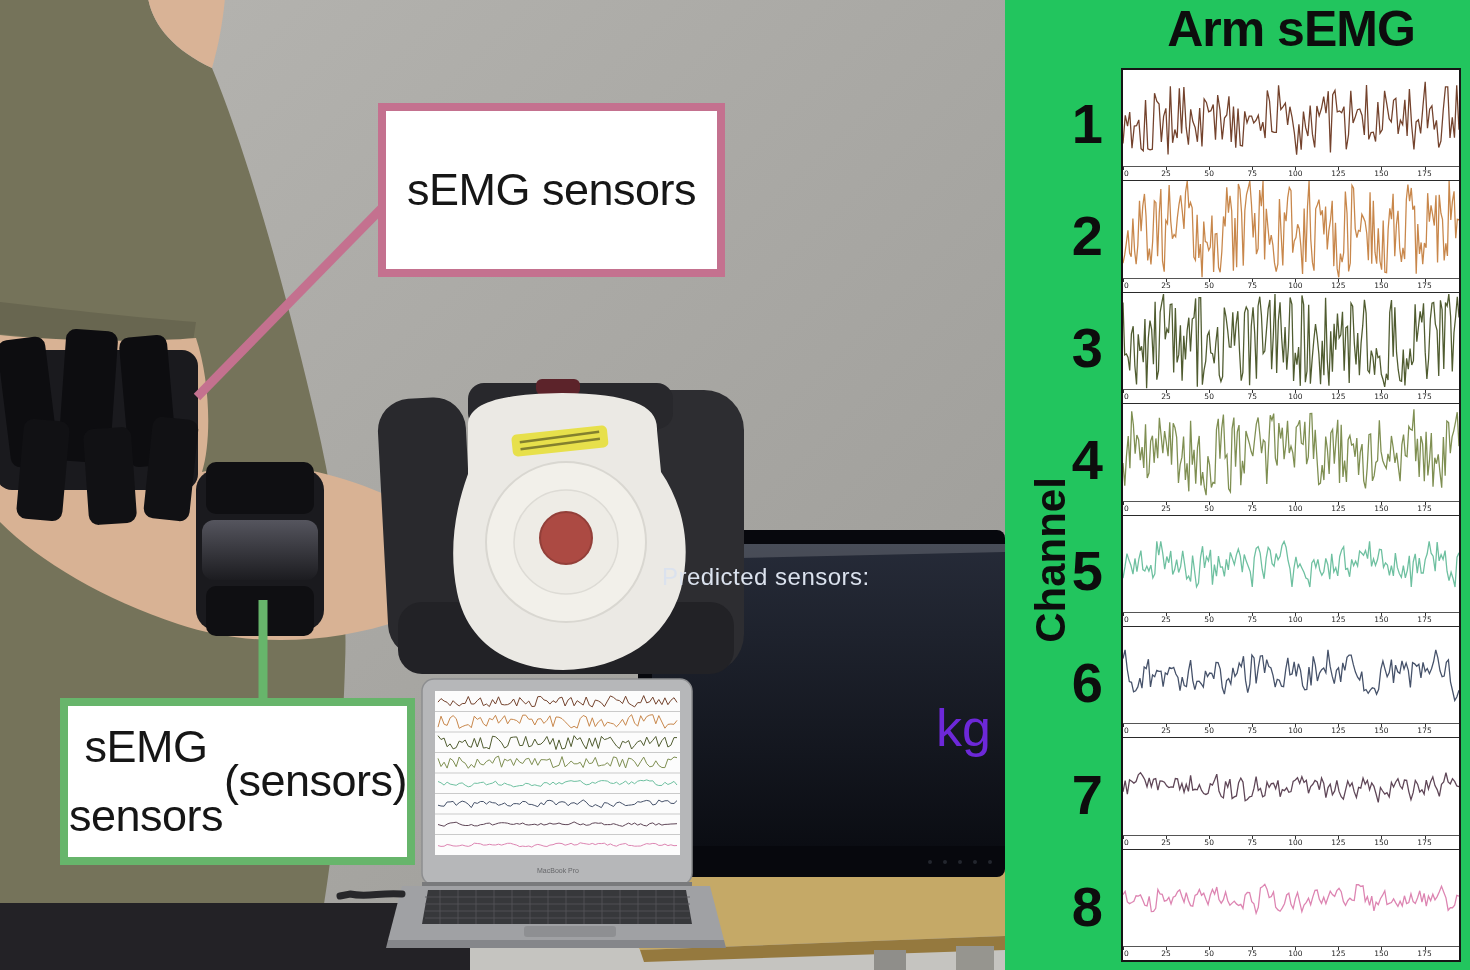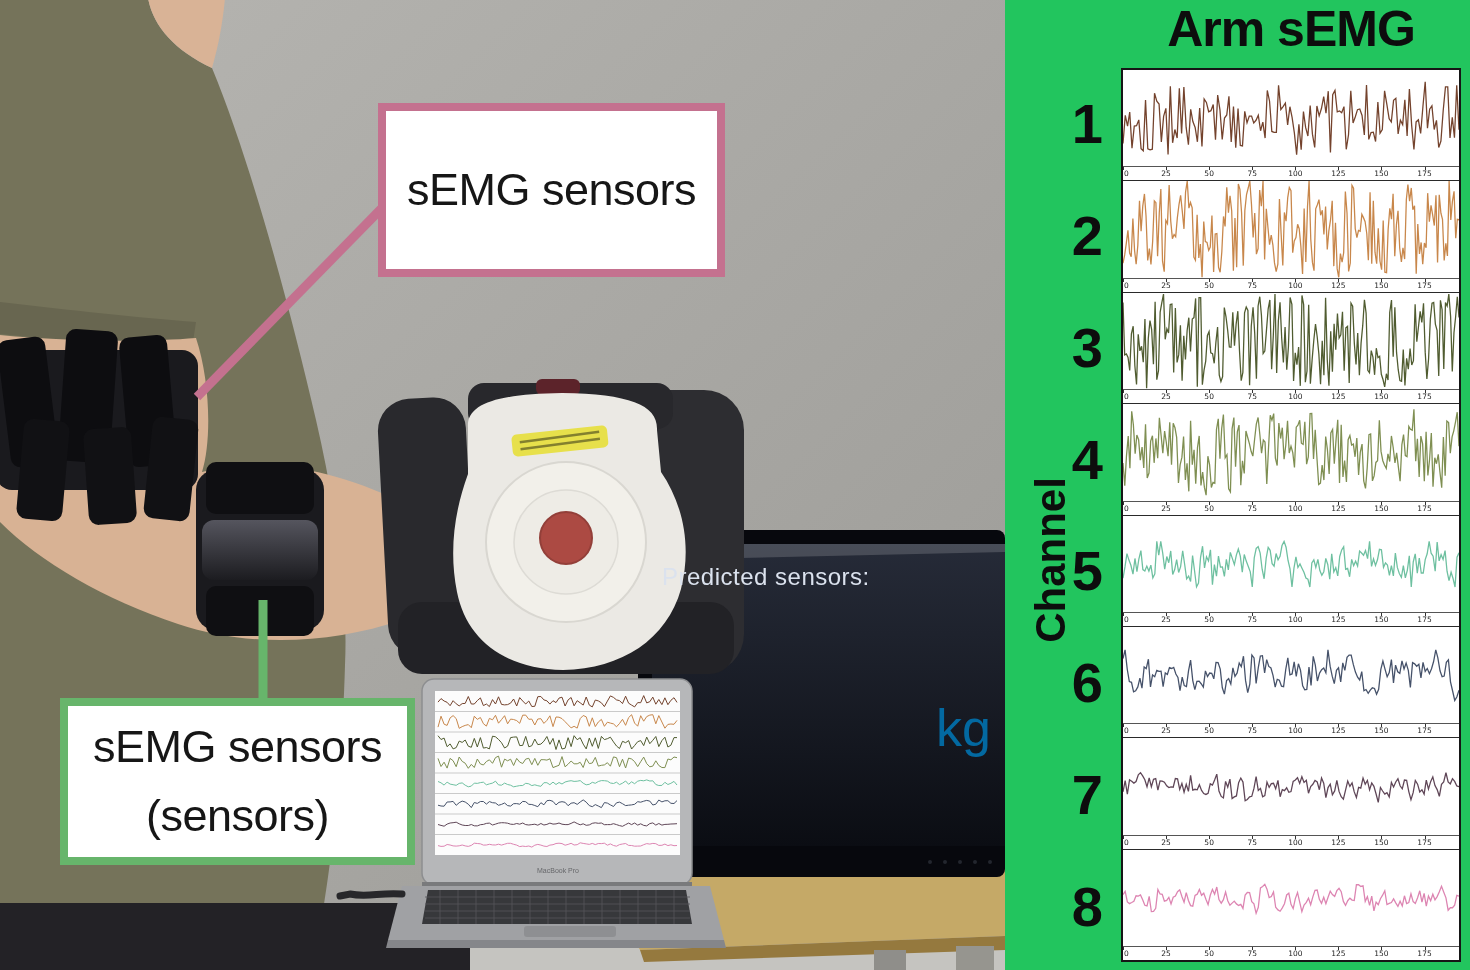--- a/index.html
+++ b/index.html
@@ -1,28 +1,28 @@
 <!DOCTYPE html>
 <html><head>
 <meta charset="utf-8">
 <style>
   html,body{margin:0;padding:0;background:#ffffff;}
   #stage{position:relative;width:1470px;height:970px;overflow:hidden;background:#fff;
          font-family:"Liberation Sans",sans-serif;}
   
   #photo-svg{position:absolute;left:0;top:0;width:1005px;height:970px;display:block;}
   .overlay{position:absolute;z-index:3;}
-  .callout{background:#ffffff;display:flex;flex-direction:column;align-items:center;
+  .callout{background:#ffffff;display:flex;flex-direction:row;align-items:center;
            justify-content:center;text-align:center;color:#161616;
            font-size:45px;line-height:1.52;letter-spacing:-0.5px;}
   #callout-arm{left:378px;top:103px;width:331px;height:158px;border:8px solid #c4718f;}
   #callout-forearm{left:60px;top:698px;width:339px;height:151px;border:8px solid #67b56b;}
   #predicted-label{left:662px;top:563px;font-size:24px;font-weight:500;color:#dbe2ee;letter-spacing:0.5px;}
   #weight-value{left:692px;top:636px;font-size:108px;font-weight:400;color:#e9eff9;letter-spacing:-4px;line-height:1;}
-  #weight-unit{left:936px;top:698px;font-size:52px;font-weight:400;color:#0369a1;}
+  #weight-unit{left:936px;top:698px;font-size:52px;font-weight:400;color:#6d28d9;}
   
   #panel{position:absolute;left:1005px;top:0;width:465px;height:970px;background:#22c55e;z-index:2;}
   #panel-title{position:absolute;left:116px;top:0px;width:340px;text-align:center;
                font-size:50px;font-weight:600;color:#0d0d0d;letter-spacing:-1px;}
   #ylabel{position:absolute;left:46px;top:560px;transform:translate(-50%,-50%) rotate(-90deg);
           font-size:42px;font-weight:600;color:#0d0d0d;white-space:nowrap;}
   #labels-col{position:absolute;left:42px;top:68px;width:62px;height:894px;display:flex;flex-direction:column;}
   .ch-label{flex:1;display:flex;align-items:center;justify-content:flex-end;padding-right:6px;
             font-size:56px;font-weight:600;color:#0d0d0d;}
   #plots-col{position:absolute;left:116px;top:68px;width:340px;height:894px;

